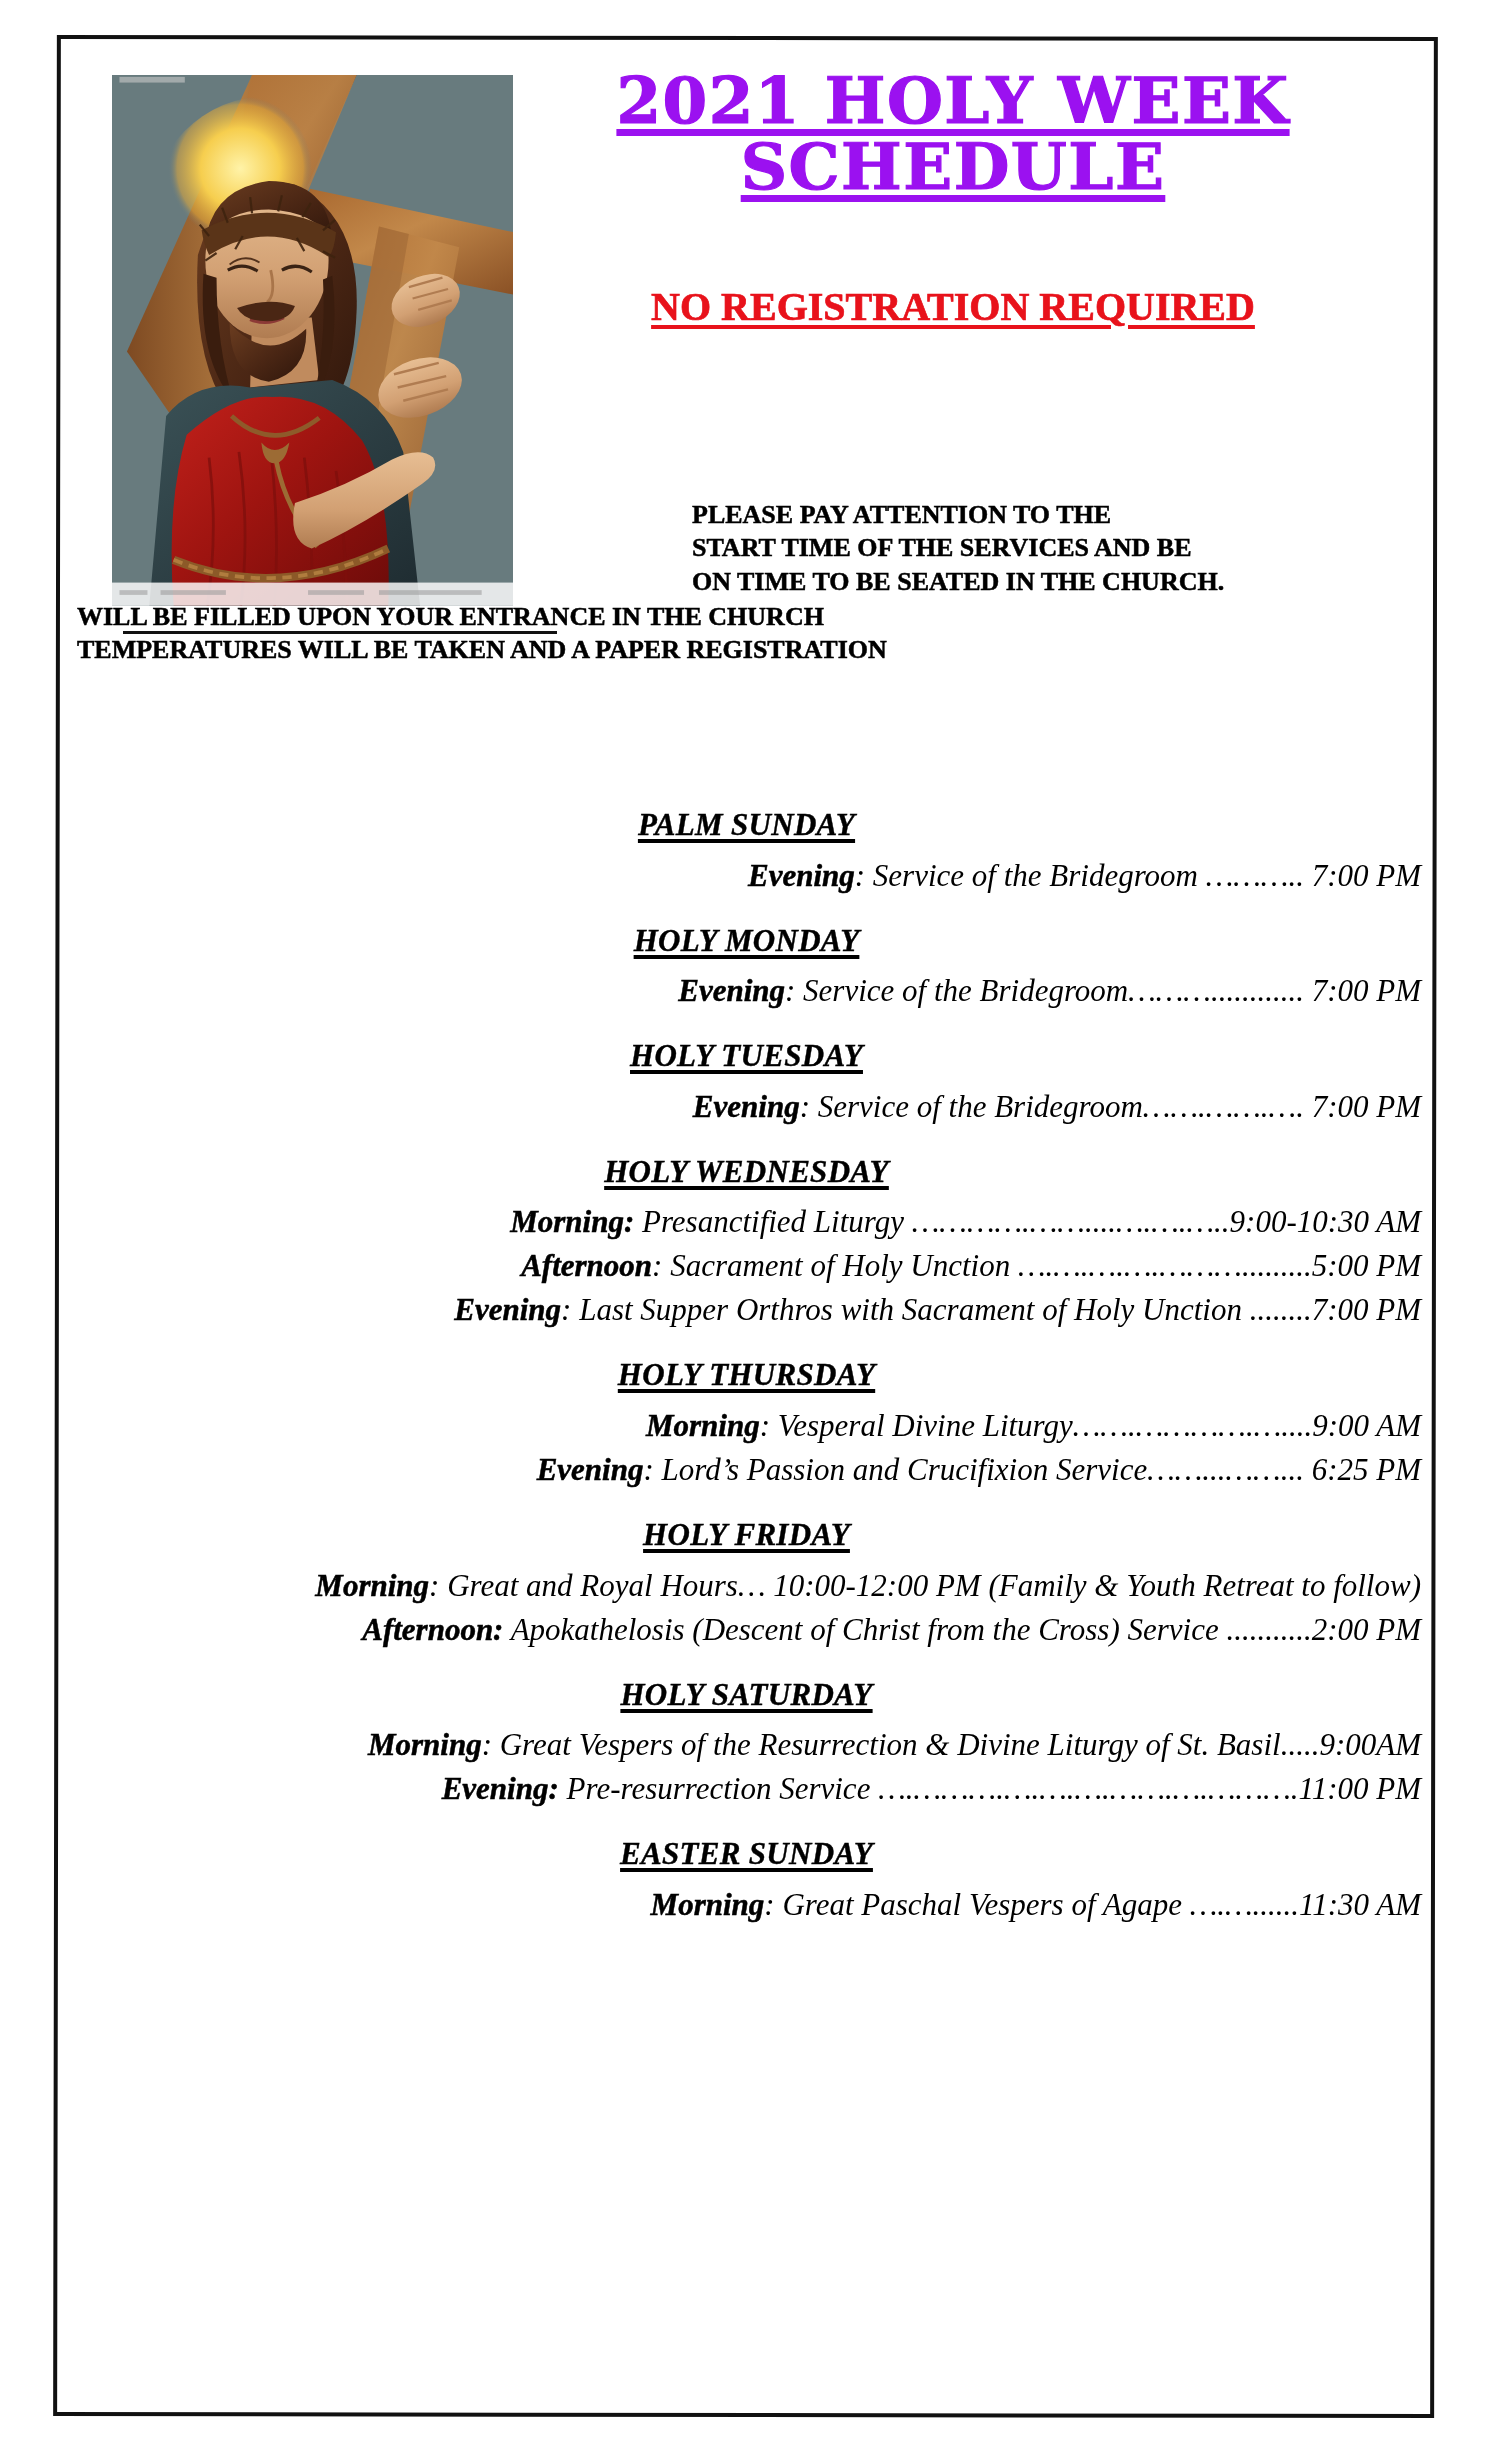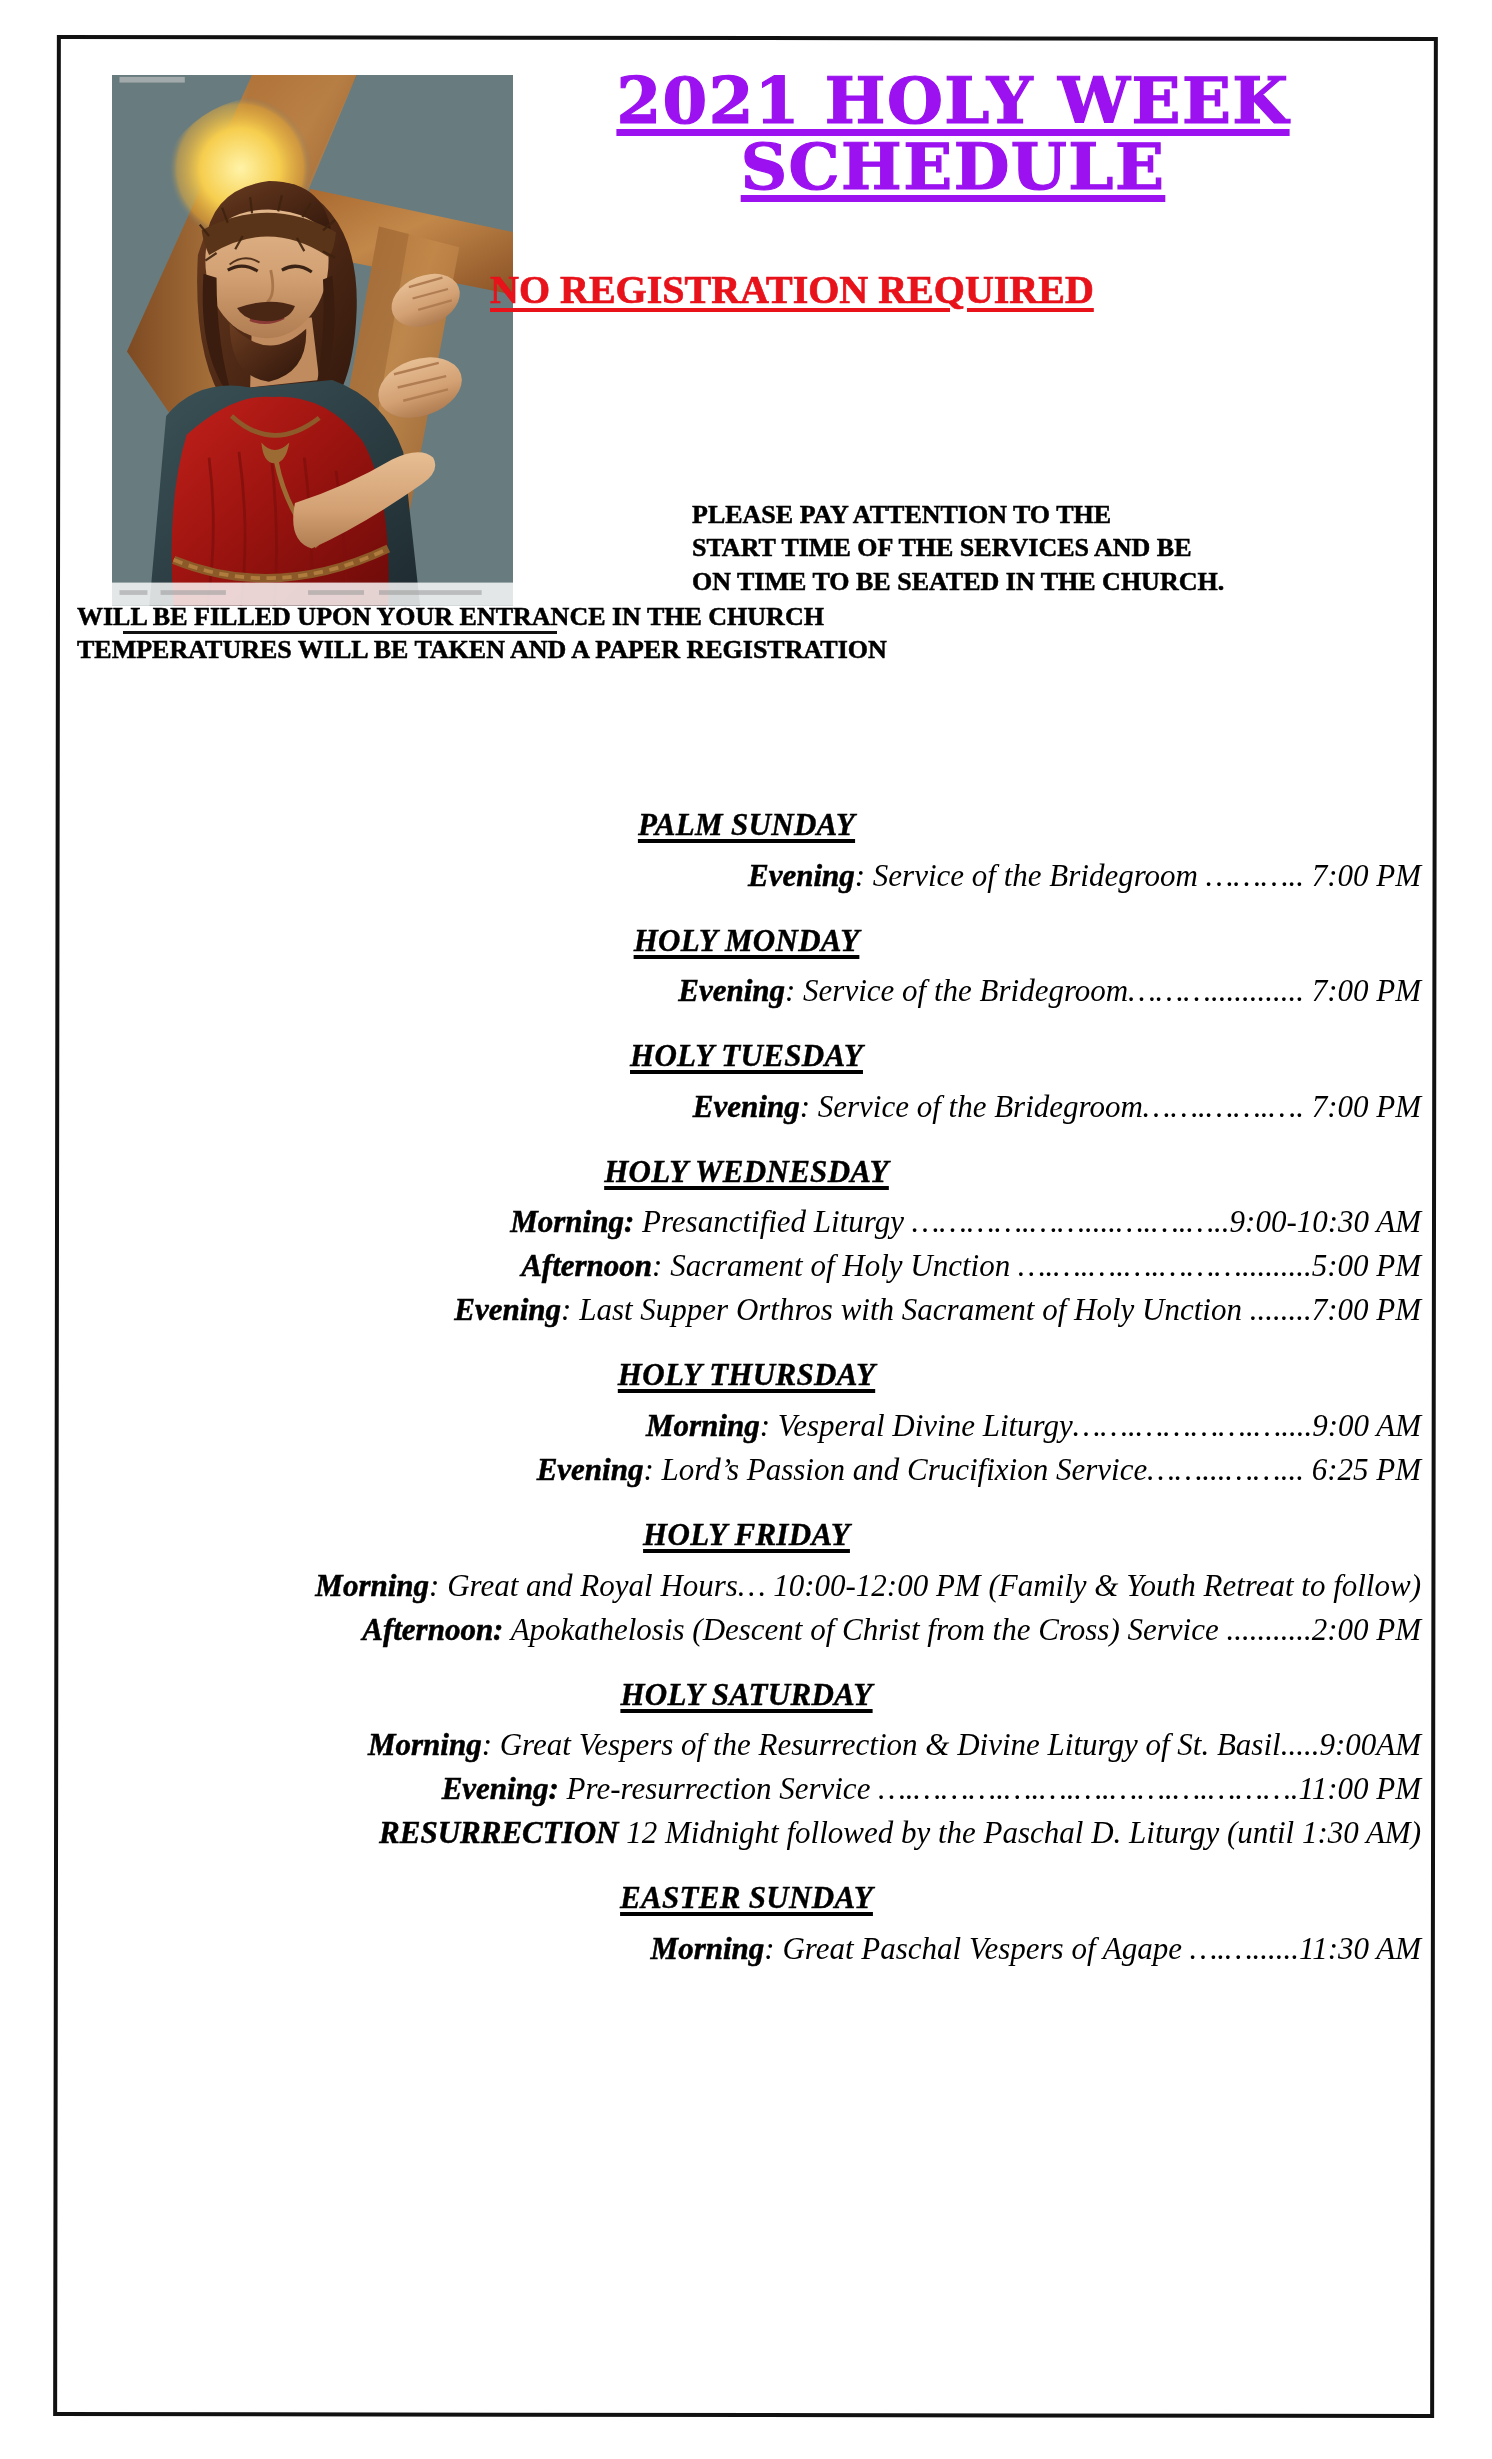--- a/index.html
+++ b/index.html
@@ -87,22 +87,23 @@
     text-decoration: underline;
     text-decoration-thickness: 6.7px;
     text-underline-offset: 5.8px;
     margin: 0;
     -webkit-text-stroke: 1.2px #9B11F0;
     transform: scaleX(1.02);
   }
   #no-reg {
     position: absolute;
     left: 413px;
-    top: 208px;
+    top: 225px;
     width: 926px;
+    text-align: center;
     color: #E8121B;
     font-weight: 700;
     font-size: 40px;
     letter-spacing: 0px;
     text-decoration: underline;
     text-decoration-thickness: 3.8px;
     text-underline-offset: 4.8px;
     font-family: "Liberation Serif", serif;
     -webkit-text-stroke: 0.7px #E8121B;
   }
@@ -357,21 +358,20 @@
       </div>
       <div class="day-block">
         <div class="day-title">HOLY FRIDAY</div>
         <div class="entry"><span class="lead">Morning</span><span class="body">:  Great and Royal Hours… 10:00-12:00 PM (Family &amp; Youth Retreat to follow)</span></div>
         <div class="entry"><span class="lead">Afternoon:</span><span class="body"> Apokathelosis (Descent of Christ from the Cross) Service ...........2:00 PM</span></div>
       </div>
       <div class="day-block">
         <div class="day-title">HOLY SATURDAY</div>
         <div class="entry"><span class="lead">Morning</span><span class="body">:  Great Vespers of the Resurrection &amp; Divine Liturgy of St. Basil.....9:00AM</span></div>
         <div class="entry"><span class="lead">Evening:</span><span class="body"> Pre-resurrection Service ….……….….….….…….….……….11:00 PM</span></div>
-        <div class="entry"><span class="lead">RESURRECTION</span><span class="body"> 12 Midnight followed by the Paschal D. Liturgy (until 1:30 AM)</span></div>
       </div>
       <div class="day-block">
         <div class="day-title">EASTER SUNDAY</div>
         <div class="entry"><span class="lead">Morning</span><span class="body">:  Great Paschal Vespers of Agape ….…......11:30 AM</span></div>
       </div>
     </div>
 
 </div>
 
 

